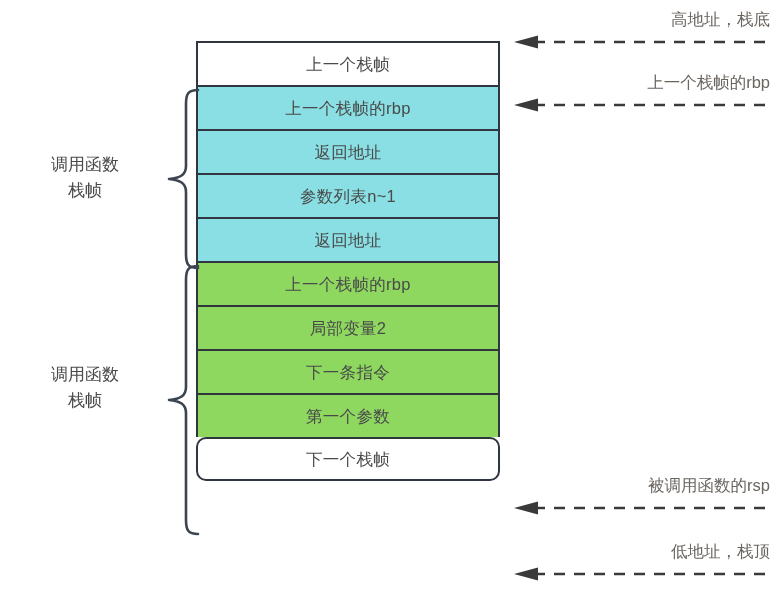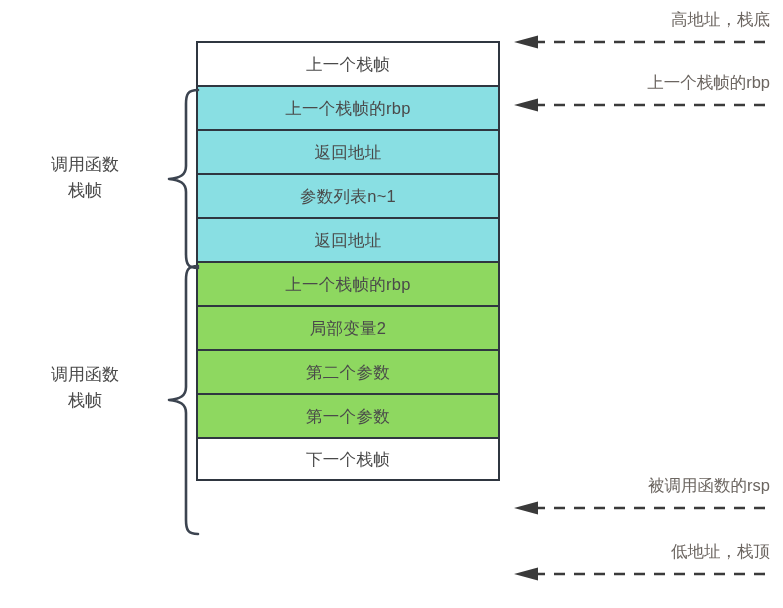--- a/index.html
+++ b/index.html
@@ -39,20 +39,21 @@
     display: flex;
     align-items: center;
     justify-content: center;
     font-size: 16.5px;
     color: #4a4a4a;
     letter-spacing: .3px;
     line-height: 1;
   }
   .stack-row.last {
     border-bottom-width: 2px;
+    border-radius: 10px;
   }
   .fill-white { background: #ffffff; }
   .fill-cyan  { background: #89dfe3; }
   .fill-green { background: #8ed860; }
 
   
   .group-label {
     position: absolute;
     width: 150px;
     text-align: center;
@@ -120,21 +121,21 @@
     <div class="stack-row fill-cyan">
       <span>返回地址</span>
     </div>
     <div class="stack-row fill-green">
       <span>上一个栈帧的rbp</span>
     </div>
     <div class="stack-row fill-green">
       <span>局部变量2</span>
     </div>
     <div class="stack-row fill-green">
-      <span>第二个参数</span>
+      <span>下一条指令</span>
     </div>
     <div class="stack-row fill-green">
       <span>第一个参数</span>
     </div>
     <div class="stack-row fill-white last">
       <span>下一个栈帧</span>
     </div>
 
   </div>
 

